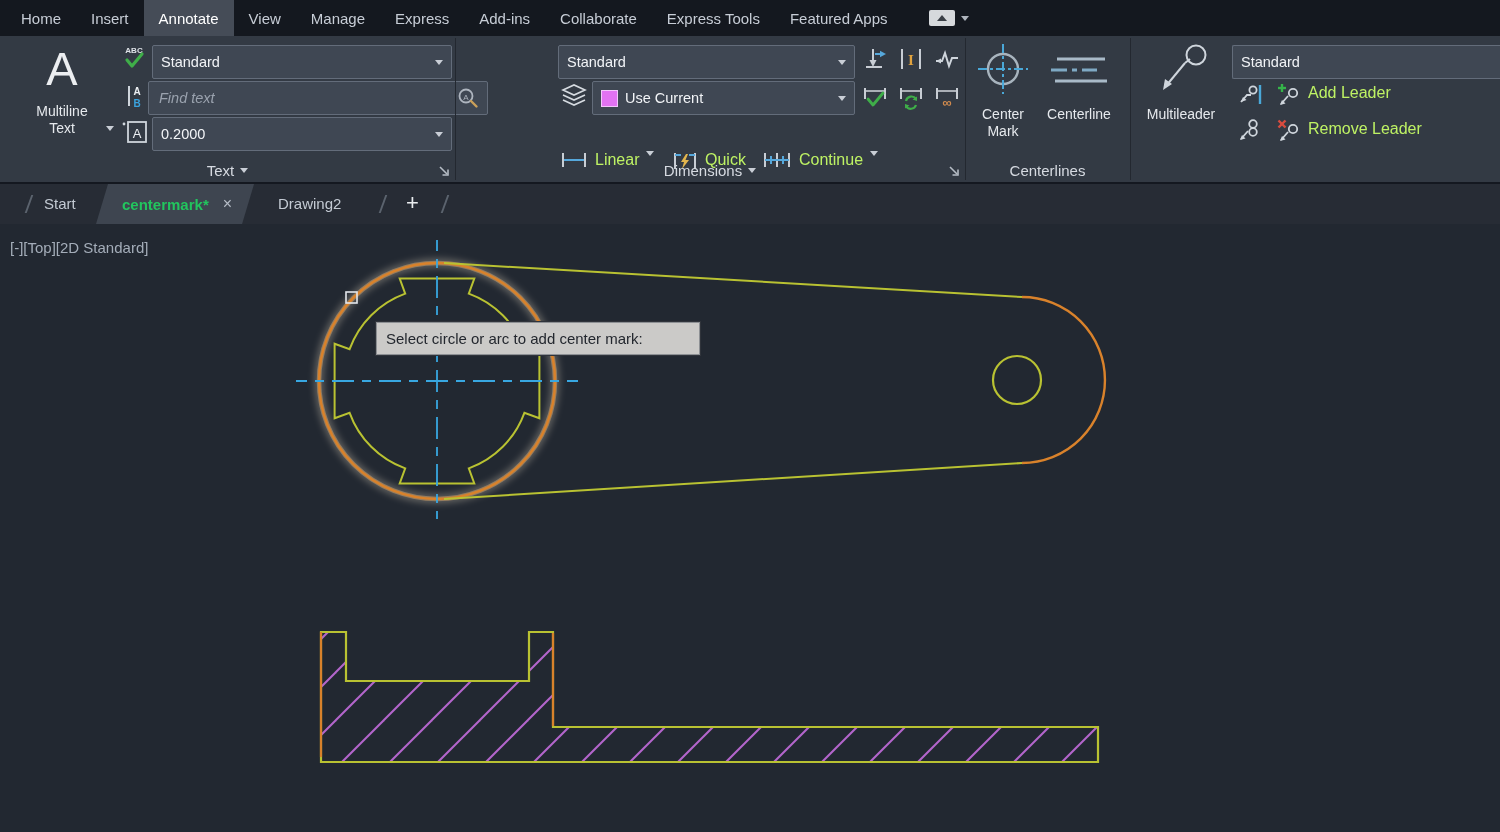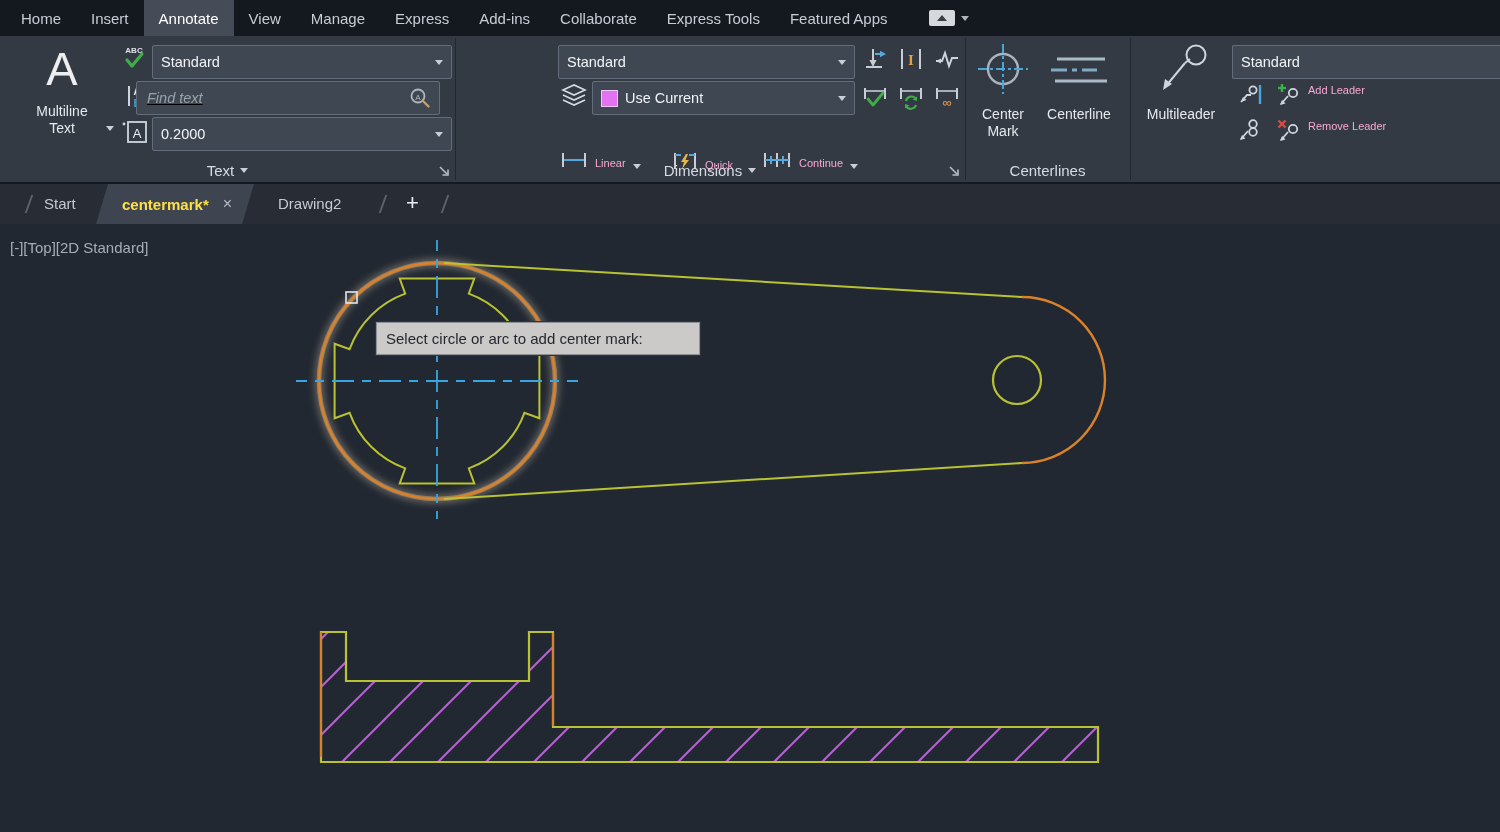--- a/index.html
+++ b/index.html
@@ -30,30 +30,30 @@
   .bigbtn-label{position:absolute;text-align:center;font-size:14px;color:#e6e9ed;line-height:17px;cursor:pointer;}
 
   .combo{position:absolute;height:27px;background:#3f4753;border:1px solid #636c7a;border-radius:2px;
     display:flex;align-items:center;box-sizing:border-box;padding:16px 8px;cursor:pointer;}
   .combo .ctext{color:#f2f4f7;font-size:14.5px;flex:1;white-space:nowrap;overflow:hidden;}
   .caret{width:0;height:0;border-left:4.5px solid transparent;border-right:4.5px solid transparent;border-top:5.5px solid #c9ced6;flex:none;}
   .find-input{flex:1;background:transparent;border:none;outline:none;color:#eef1f4;font-size:14.5px;font-family:"Liberation Sans",sans-serif;min-width:0;}
   .find-input::placeholder{color:#9aa2ae;font-style:italic;}
   .swatch{width:15px;height:15px;background:#e272f2;border:1px solid #f3c6fb;margin-right:7px;flex:none;}
 
-  .rowbtn{position:absolute;display:flex;align-items:flex-end;gap:7px;color:#f9a8d4;font-size:11px;cursor:pointer;white-space:nowrap;}
+  .rowbtn{position:absolute;display:flex;align-items:flex-start;gap:7px;color:#bef264;font-size:16px;cursor:pointer;white-space:nowrap;}
   .iconbtn{position:absolute;cursor:pointer;}
 
   
   .filetabs{position:absolute;left:0;top:184px;width:1500px;height:44px;background:#272c35;border-bottom:1px solid #151920;box-sizing:border-box;}
   .slashsep{position:absolute;top:11px;width:2px;height:18px;background:#5b636e;transform:skewX(-20deg);}
   .ftab-label{position:absolute;top:0;line-height:40px;font-size:15px;color:#c3cad3;cursor:pointer;}
   .ftab-active{position:absolute;top:0;height:40px;background:#3e4550;clip-path:polygon(12px 0,100% 0,calc(100% - 12px) 100%,0 100%);
     display:flex;align-items:center;cursor:pointer;}
-  .ftab-active .name{color:#fde047;font-weight:bold;font-size:15px;margin-left:26px;}
+  .ftab-active .name{color:#22c55e;font-weight:bold;font-size:15px;margin-left:26px;}
   .ftab-active .close{color:#b6bdc7;font-size:16px;margin:0 22px 0 14px;cursor:pointer;}
   .newtab{position:absolute;top:0;line-height:38px;font-size:22px;color:#e9ecef;cursor:pointer;}
 
   
   .canvas{position:absolute;left:0;top:224px;width:1500px;height:608px;background:#222831;}
   .vplabel{position:absolute;left:10px;top:15px;color:#a4adb9;font-size:15px;cursor:pointer;}
   .tooltip{position:absolute;left:376px;top:98px;width:324px;height:33px;background:#cbcac8;
     border:1px solid #8d9094;box-shadow:0 0 0 1px #30343b;box-sizing:border-box;
     color:#23272e;font-size:15px;line-height:31px;padding-left:9px;white-space:nowrap;}
 </style>
@@ -108,21 +108,21 @@
       <circle cx="4" cy="6" r="1.4" fill="#cfd5dc"></circle>
       <rect x="8" y="4" width="18" height="20" fill="none" stroke="#cfd5dc" stroke-width="1.8"></rect>
       <text x="17" y="19.5" text-anchor="middle" font-size="13" fill="#eceff2" font-family="Liberation Sans,sans-serif">A</text>
     </svg>
   </div>
 
   <div class="combo" style="left:152px;top:9px;width:300px;">
     <span class="ctext">Standard</span>
     <span class="caret"></span>
   </div>
-  <div class="combo" style="left:136px;top:45px;width:304px;text-decoration:underline;">
+  <div class="combo" style="left:148px;top:45px;width:340px;">
     <input class="find-input" placeholder="Find text" style="">
     <svg width="22" height="22">
       <circle cx="9" cy="9" r="6.5" fill="none" stroke="#aeb5bf" stroke-width="1.8"></circle>
       <text x="9" y="12.5" text-anchor="middle" font-size="8" fill="#aeb5bf" font-family="Liberation Sans,sans-serif">A</text>
       <line x1="14" y1="14" x2="19.5" y2="19.5" stroke="#caa05a" stroke-width="2.4" stroke-linecap="round"></line>
     </svg>
   </div>
   <div class="combo" style="left:152px;top:81px;width:300px;">
     <span class="ctext">0.2000</span>
     <span class="caret"></span>

